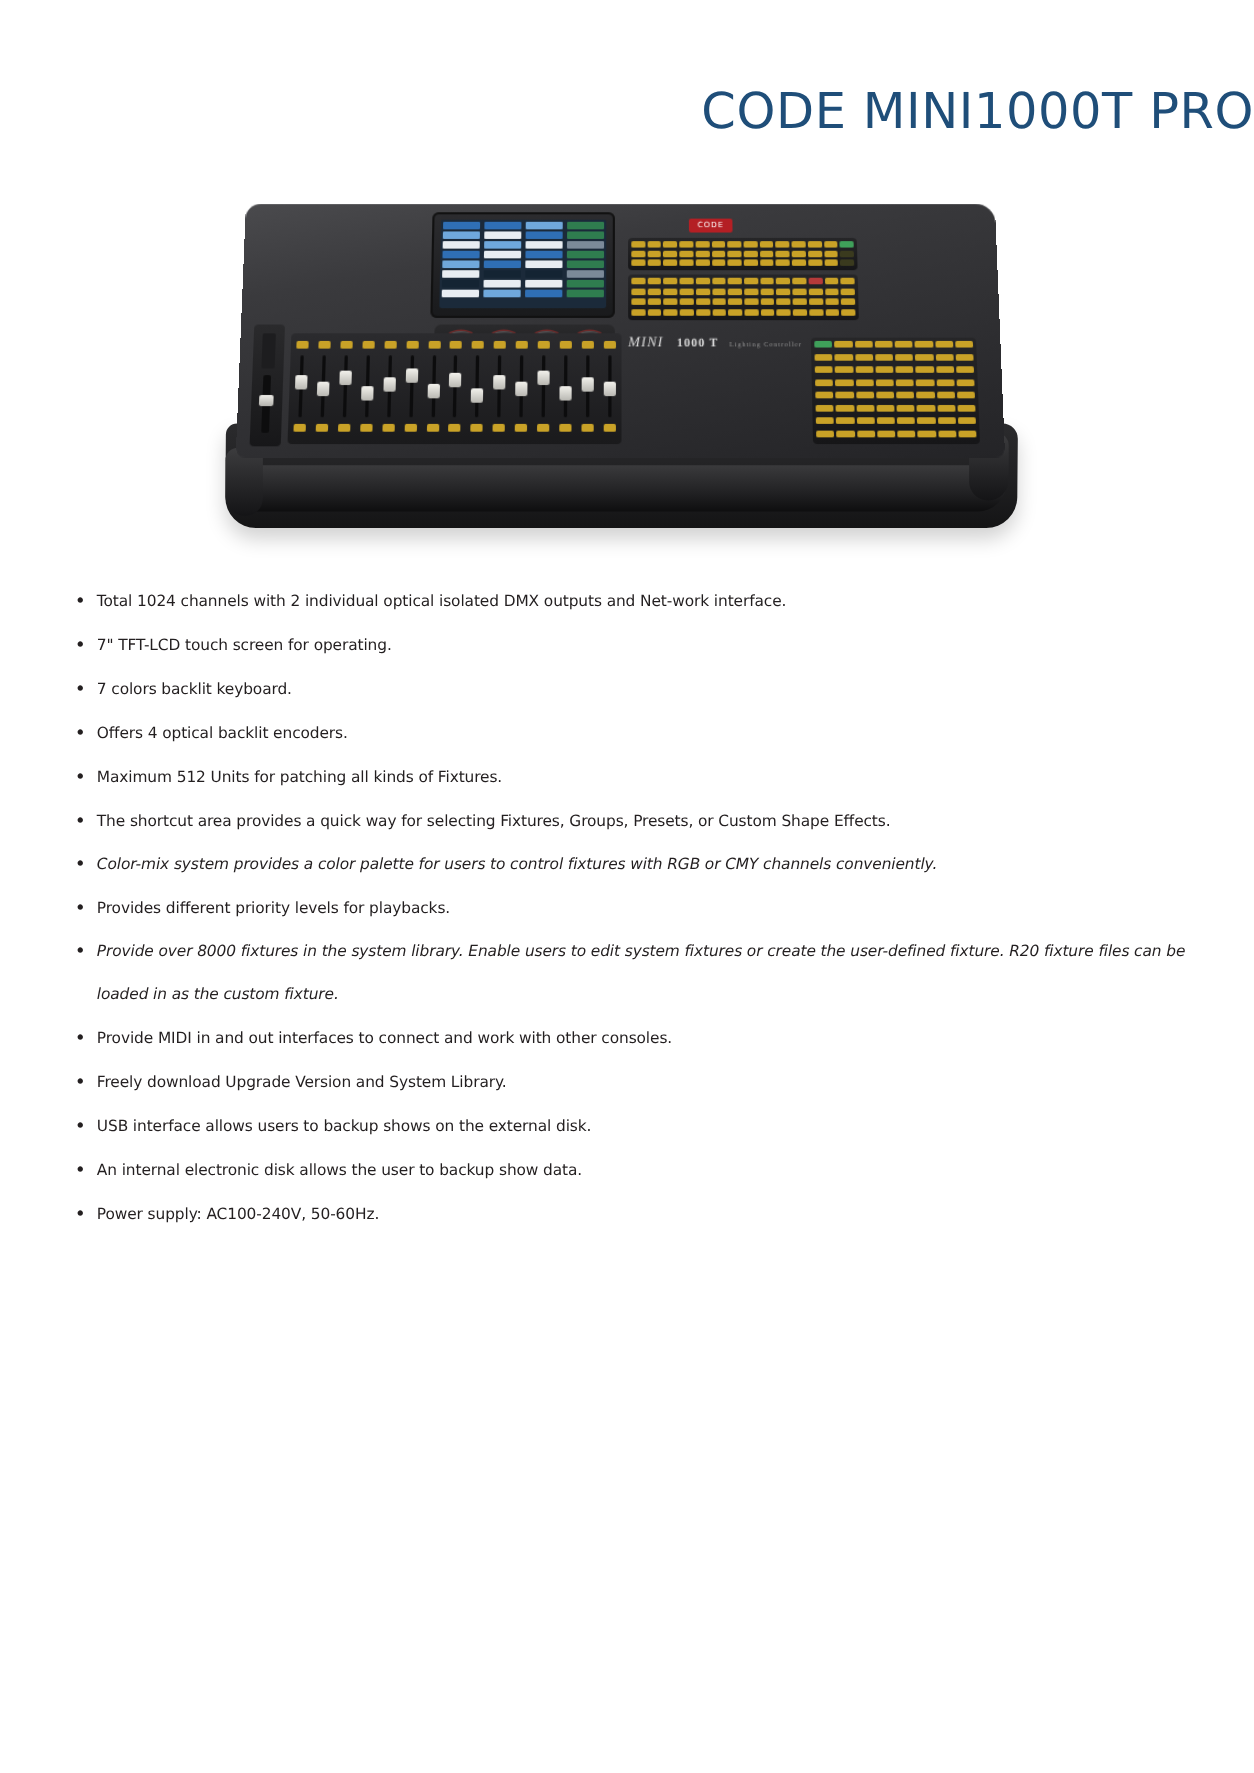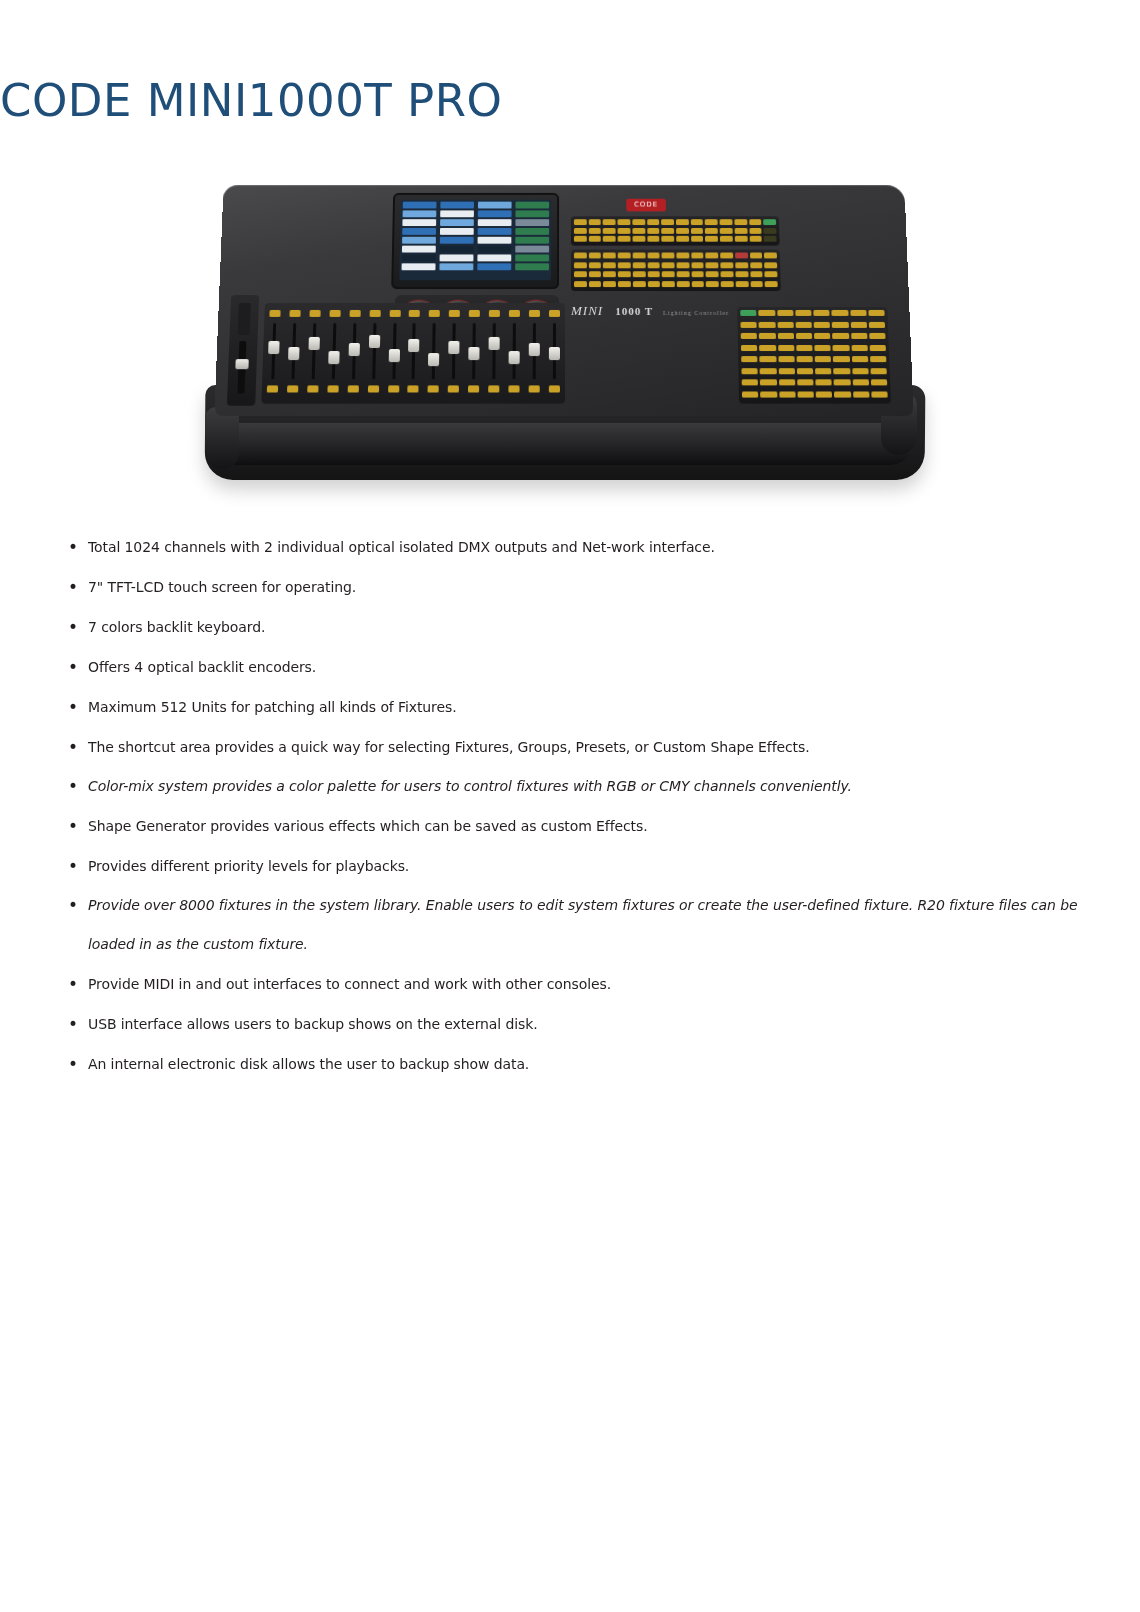--- a/index.html
+++ b/index.html
@@ -15,21 +15,21 @@
     position: relative;
     overflow: hidden;
   }
   .page {
     width: 1140px;
     height: 1612px;
     position: relative;
     box-sizing: border-box;
   }
   .title {
-    text-align: left;
+    text-align: right;
     color: #1f4e79;
     font-size: 45px;
     font-weight: 400;
     letter-spacing: 0.5px;
     margin: 0;
     padding-top: 74px;
     font-family: "DejaVu Sans", sans-serif;
   }
 
   
@@ -662,23 +662,24 @@
 
   <div class="content">
     <ul class="features">
       <li>Total 1024 channels with 2 individual optical isolated DMX outputs and Net-work interface.</li>
       <li>7" TFT-LCD touch screen for operating.</li>
       <li>7 colors backlit keyboard.</li>
       <li>Offers 4 optical backlit encoders.</li>
       <li>Maximum 512 Units for patching all kinds of Fixtures.</li>
       <li>The shortcut area provides a quick way for selecting Fixtures, Groups, Presets, or Custom Shape Effects.</li>
       <li class="wrap">Color-mix system provides a color palette for users to control fixtures with RGB or CMY channels conveniently.</li>
-      <li>Shape Generator provides various effects which can be saved as custom Effects.</li>
       <li>Provides different priority levels for playbacks.</li>
       <li class="wrap">Provide over 8000 fixtures in the system library. Enable users to edit system fixtures or create the user-defined fixture. R20 fixture files can be loaded in as the custom fixture.</li>
       <li>Provide MIDI in and out interfaces to connect and work with other consoles.</li>
+      <li>Freely download Upgrade Version and System Library.</li>
       <li>USB interface allows users to backup shows on the external disk.</li>
       <li>An internal electronic disk allows the user to backup show data.</li>
+      <li>Power supply: AC100-240V, 50-60Hz.</li>
     </ul>
   </div>
 
 
 </div>
 
 </body></html>

